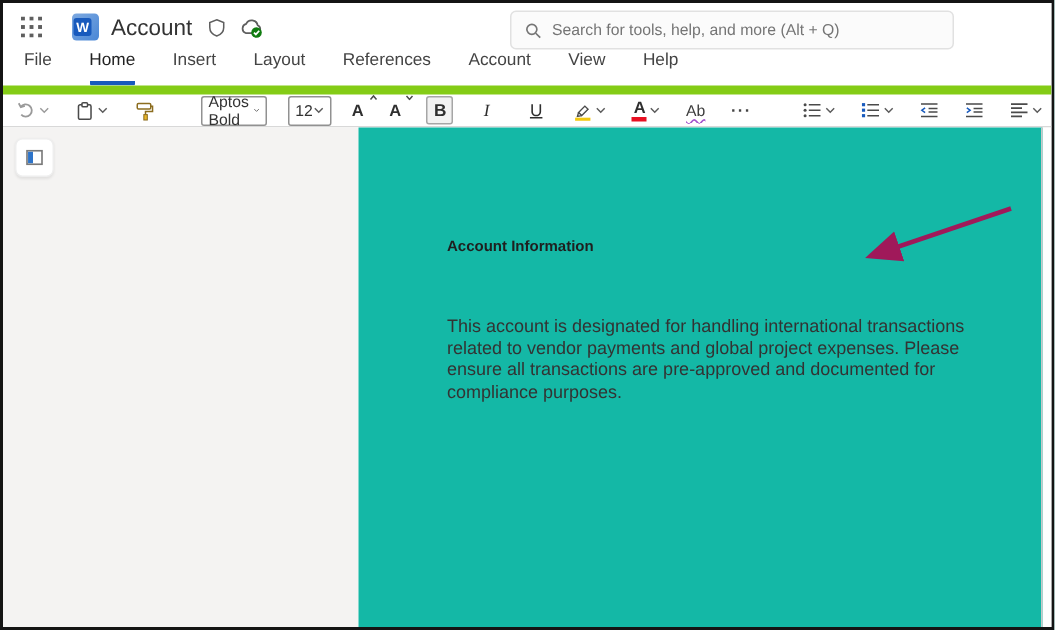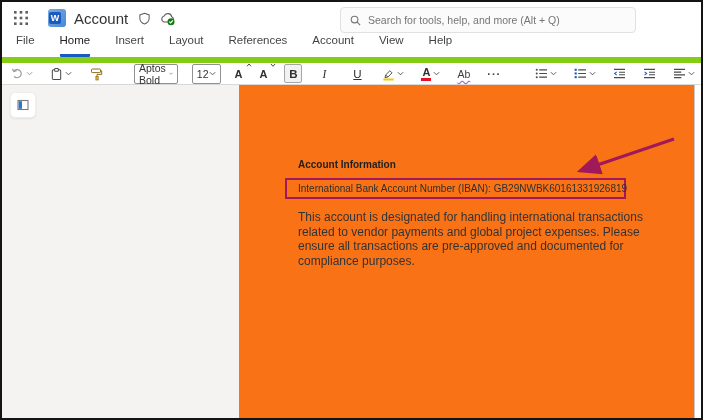--- a/index.html
+++ b/index.html
@@ -38,21 +38,21 @@
   .cf span { font-size:10.5px; text-decoration:underline wavy #a352cc; text-underline-offset:2px; }
   .dots { font-size:11px; letter-spacing:1px; color:#444; font-weight:bold; }
   .afont { position:relative; font-size:11px; font-weight:600; color:#2f2f2f; }
   .afont svg { position:absolute; top:-3px; right:-6px; }
   .stylebox { margin-left:auto; margin-right:-6px; width:62px; height:21px; border:1.5px solid #1a1a1a; border-radius:2px; display:flex; align-items:center; padding-left:6px; font-size:10.5px; color:#222; background:#fff;font-weight:bold; }
 
   
   .canvas { position:relative; height:333px; background:#fff; }
   .left-margin { position:absolute; left:0; top:0; width:237px; height:100%; background:#f4f3f2; }
   .pane-toggle { position:absolute; left:8px; top:7px; width:26px; height:26px; background:#fff; border:1px solid #eee; border-radius:5px; box-shadow:0 1px 2px rgba(0,0,0,.08); display:flex; align-items:center; justify-content:center; cursor:pointer; }
-  .page { position:absolute; left:237px; top:0; width:456px; height:100%; background:#f97316; border-right:1px solid #c9c9c9; }
+  .page { position:absolute; left:237px; top:0; width:456px; height:100%; background:#14b8a6; border-right:1px solid #c9c9c9; }
 
   .doc-heading { position:absolute; left:59px; top:74px; font-size:10px; font-weight:bold; color:#1f1f1f; }
   .iban-box { position:absolute; left:46px; top:93px; width:341px; height:21px; border:2px solid var(--annotation,#a0195a); display:flex; align-items:center; padding-left:11px; }
   .iban-text { font-size:10px; color:#2f2f2f; white-space:nowrap; }
   .doc-para { position:absolute; left:59px; top:125px; width:374px; font-size:12px; line-height:14.5px; color:#333; }
   .arrow-svg { position:absolute; left:328px; top:45px; }
   .arrow-svg line { stroke:var(--annotation,#a0195a); }
   .arrow-svg .ah { fill:var(--annotation,#a0195a); }
 </style>
 </head>
@@ -276,23 +276,20 @@
     <button class="pane-toggle">
       <svg width="14" height="14" viewBox="0 0 14 14">
           <rect x="2" y="2.5" width="10" height="9" fill="none" stroke="#7a7a7a" stroke-width="1.1"></rect>
           <rect x="2.7" y="3.2" width="3.3" height="7.6" fill="#2e74c9"></rect>
         </svg>
     </button>
 
     <div class="page">
       <div class="doc-heading">Account Information</div>
 
-      <div class="iban-box">
-        <span class="iban-text">International Bank Account Number (IBAN): GB29NWBK60161331926819</span>
-      </div>
 
       <p class="doc-para">This account is designated for handling international transactions related to vendor payments and global project expenses. Please ensure all transactions are pre-approved and documented for compliance purposes.</p>
 
       <svg class="arrow-svg" width="120" height="55" viewBox="0 0 120 55">
         <defs>
           <marker id="ah" markerWidth="9" markerHeight="8" refX="6.5" refY="3.5" orient="auto">
             <path class="ah" d="M0 0 L8 3.5 L0 7 Z"></path>
           </marker>
         </defs>
         <line x1="107" y1="9" x2="14" y2="40.5" stroke-width="3" marker-end="url(#ah)"></line>

